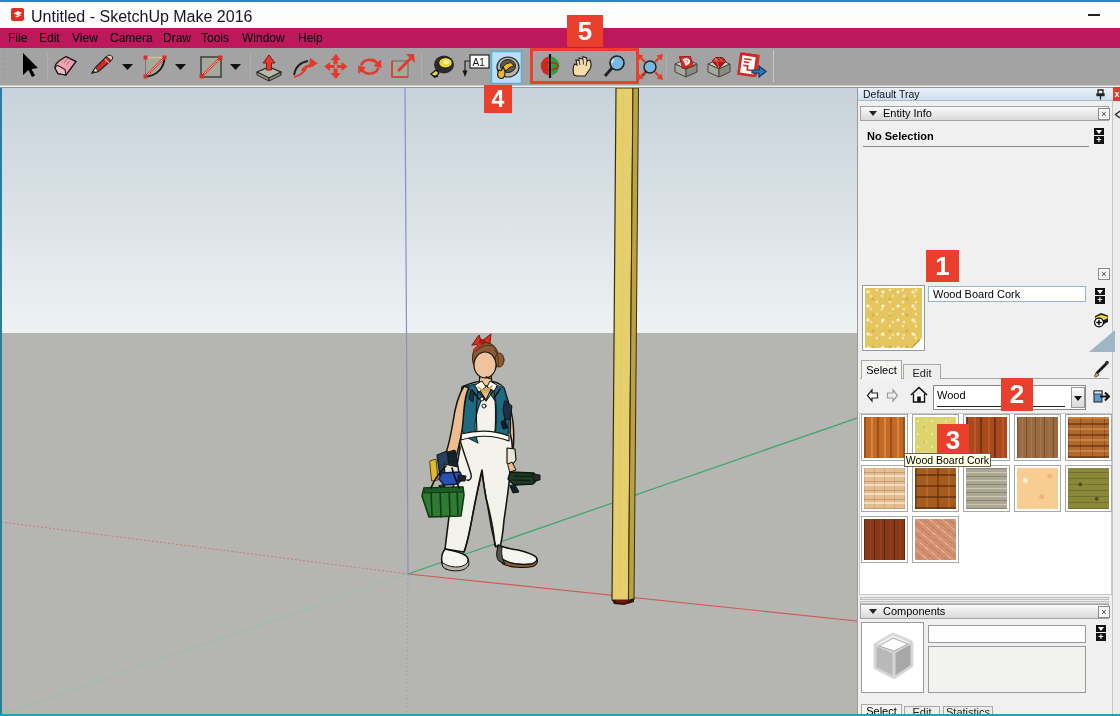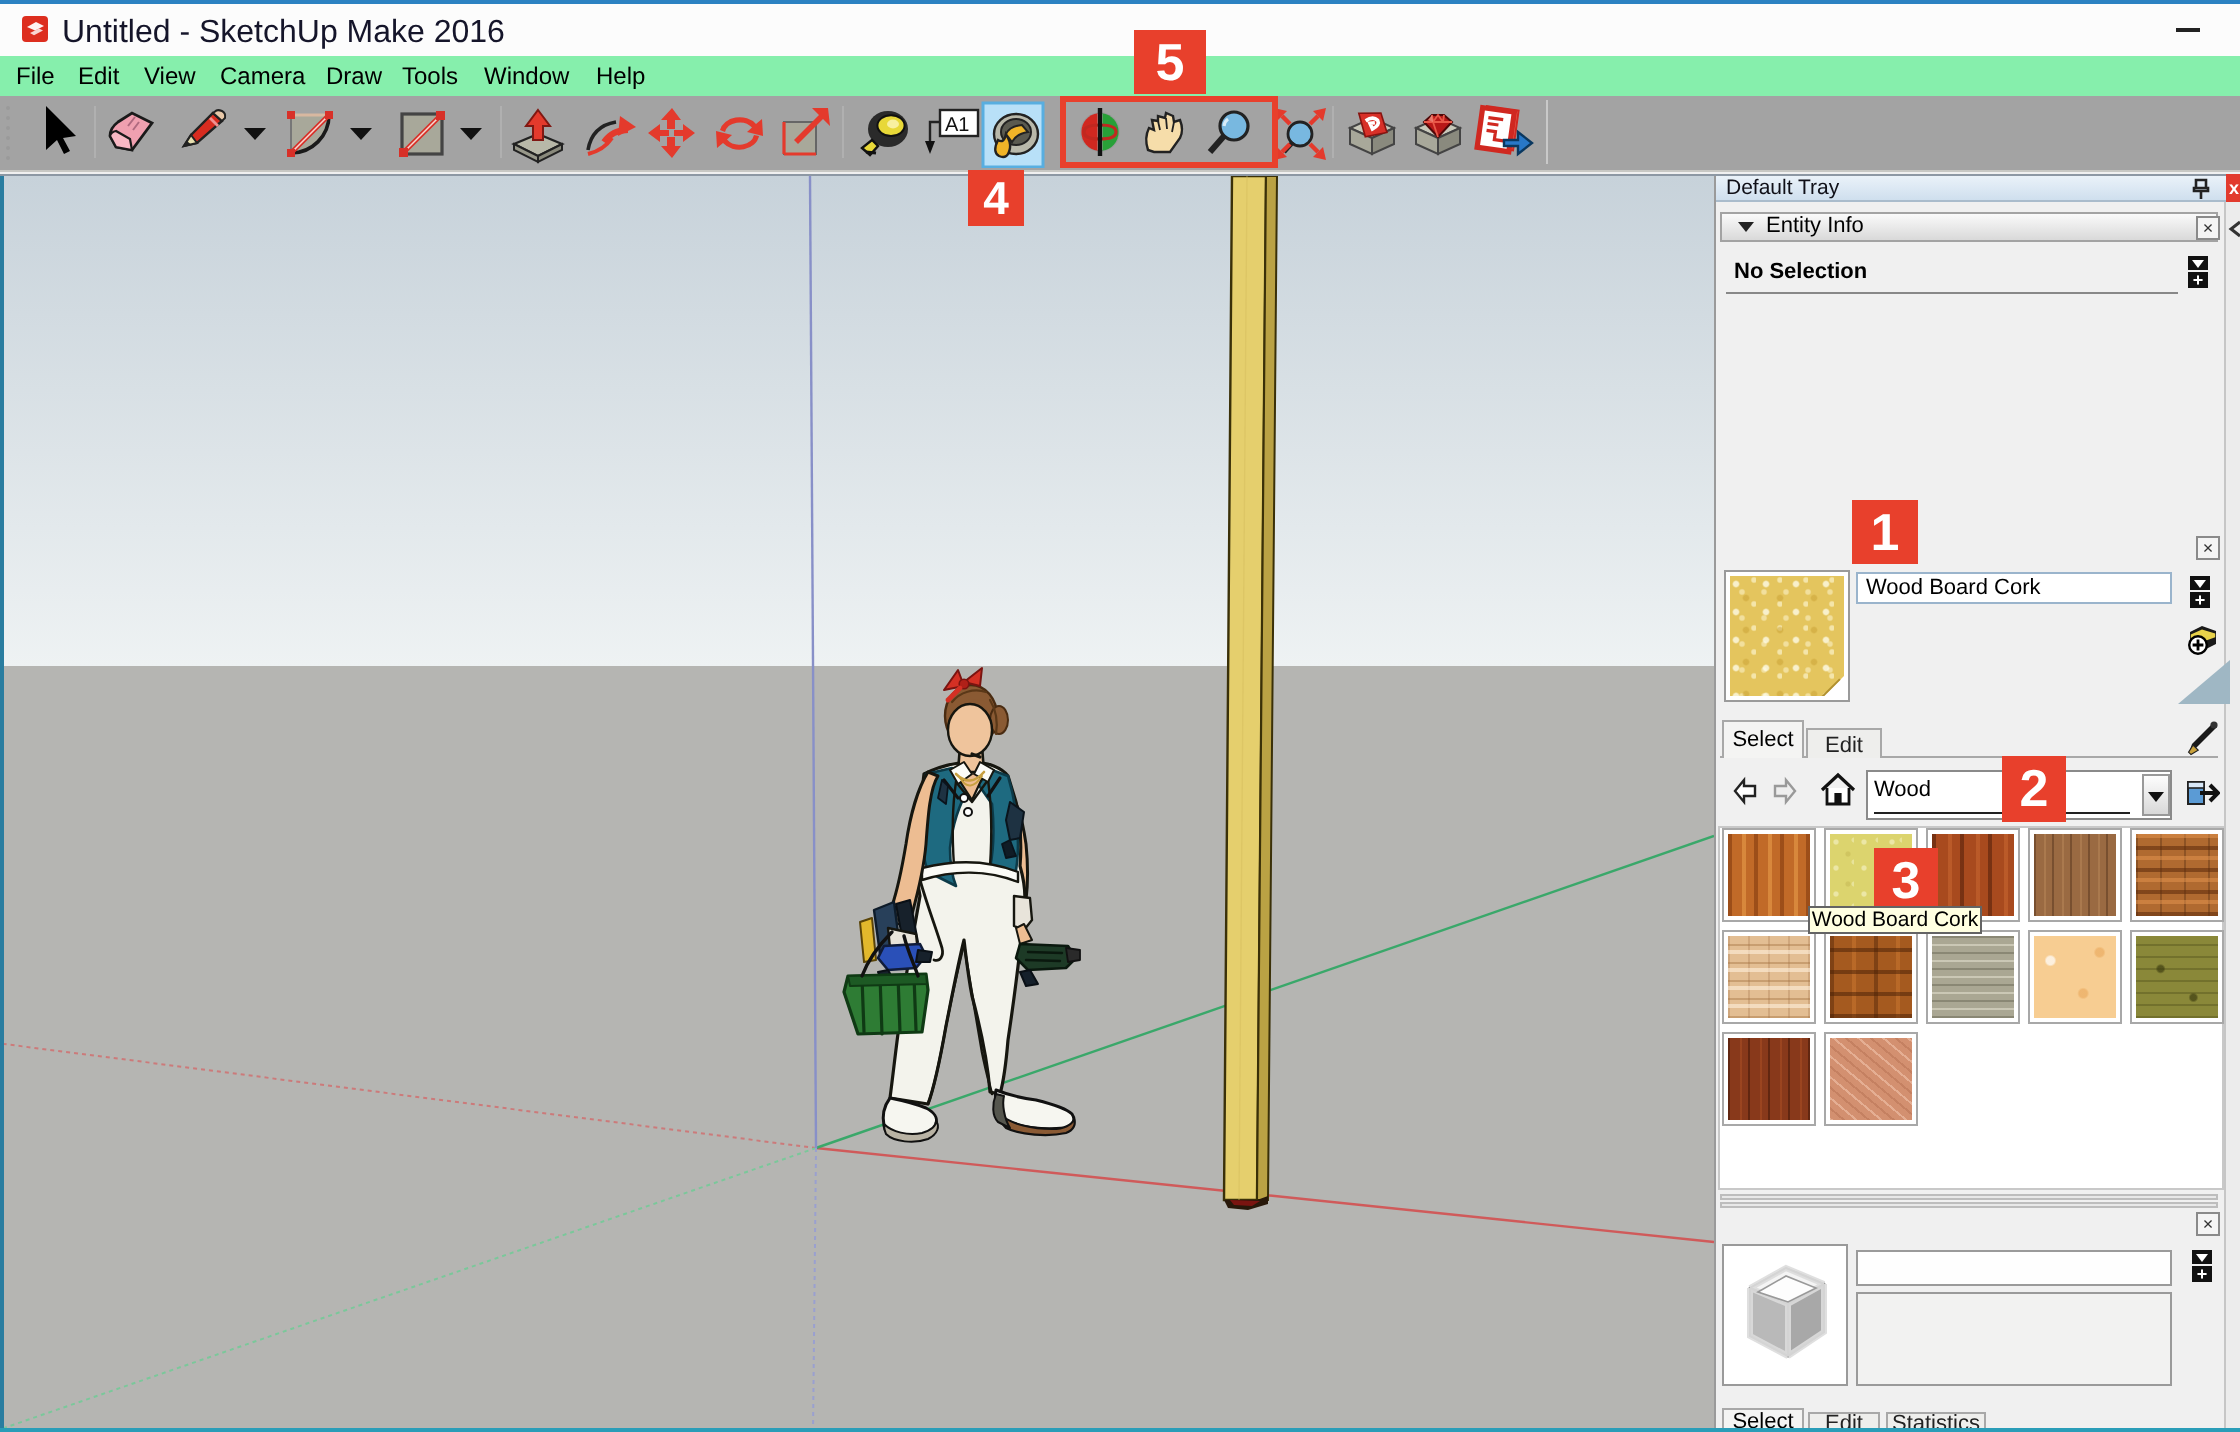--- a/index.html
+++ b/index.html
@@ -4,21 +4,21 @@
 <style>
 * { margin:0; padding:0; box-sizing:border-box; }
 html,body { width:1120px; height:716px; }
 body { position:relative; font-family:"Liberation Sans", sans-serif; overflow:hidden; background:#f0f0f0; }
 .abs { position:absolute; }
 
 #topline { left:0; top:0; width:1120px; height:2px; background:#2c82c2; }
 #titlebar { left:0; top:2px; width:1120px; height:26px; background:#fcfcfc; }
 #title-text { left:31px; top:8px; font-size:16px; color:#15152a; }
 #minim { left:1088px; top:14px; width:12px; height:2px; background:#222; }
-#menubar { left:0; top:28px; width:1120px; height:20px; background:#86efac; }
+#menubar { left:0; top:28px; width:1120px; height:20px; background:#be185d; }
 .menu { position:absolute; top:3px; font-size:12px; color:#000; }
 #toolbar { left:0; top:48px; width:1120px; height:38px; background:#a3a3a3; border-bottom:1px solid #c8c8c4; }
 #vptopline { left:0; top:87px; width:1120px; height:1px; background:#8d98a4; }
 
 #viewport { left:0; top:88px; width:857px; height:628px; border-left:2px solid #2a7da0; }
 #vpsky { left:0; top:0; width:857px; height:245px; background:linear-gradient(#c7d2da,#eef2f3); }
 #vpground { left:0; top:245px; width:857px; height:383px; background:#b5b5b2; top:245px;}
 
 #tray { left:857px; top:88px; width:263px; height:628px; background:#f0f0f0; border-left:1px solid #9a9a9a; }
 #traybar { left:0; top:0; width:263px; height:13px; background:linear-gradient(#eaf2f9,#cfdfee); border-bottom:1px solid #aabccc; }
@@ -459,20 +459,24 @@
   <div class="swatch" style="left:3px;top:428px">
       <div style="background:#88391b;background-image:repeating-linear-gradient(90deg,rgba(40,10,0,0.4) 0 1px,rgba(0,0,0,0) 1px 6px,rgba(190,90,40,0.35) 6px 7px,rgba(0,0,0,0) 7px 10px)"></div>
     </div>
   <div class="swatch" style="left:54px;top:428px">
       <div style="background:#d39070;background-image:repeating-linear-gradient(40deg,rgba(255,220,200,0.4) 0 1px,rgba(0,0,0,0) 1px 4px,rgba(170,100,70,0.35) 4px 5px,rgba(0,0,0,0) 5px 8px)"></div>
     </div>
 
   <div class="abs" style="left:2px;top:509px;width:249px;height:3px;background:#e8e8e8;border:1px solid #bdbdbd"></div>
   <div class="abs" style="left:2px;top:513px;width:249px;height:3px;background:#e8e8e8;border:1px solid #bdbdbd"></div>
 
+  <div class="sechdr" style="top:516px">
+      <div class="tri"></div>
+      <div class="lbl">Components</div>
+    </div>
   <div class="xbtn" style="left:240px;top:518px">×</div>
   <div class="abs" style="left:3px;top:534px;width:63px;height:71px;background:#fff;border:1px solid #9a9a9a"></div>
   <svg class="abs" style="left:8px;top:538px" width="54" height="62" viewBox="0 0 54 62">
     <g stroke="#8f8f8f" stroke-width="1">
       <path d="M9 18 L27 8 L46 16 L46 40 L28 52 L9 42 Z" fill="#c9c9c9"></path>
       <path d="M9 18 L27 8 L46 16 L28 26 Z" fill="#f4f4f4"></path>
       <path d="M9 18 L28 26 L28 52 L9 42 Z" fill="#b9b9b9"></path>
       <path d="M28 26 L46 16 L46 40 L28 52 Z" fill="#a8a8a8"></path>
     </g>
     <g stroke="#dcdcdc" stroke-width="3" fill="none" opacity="0.9">

